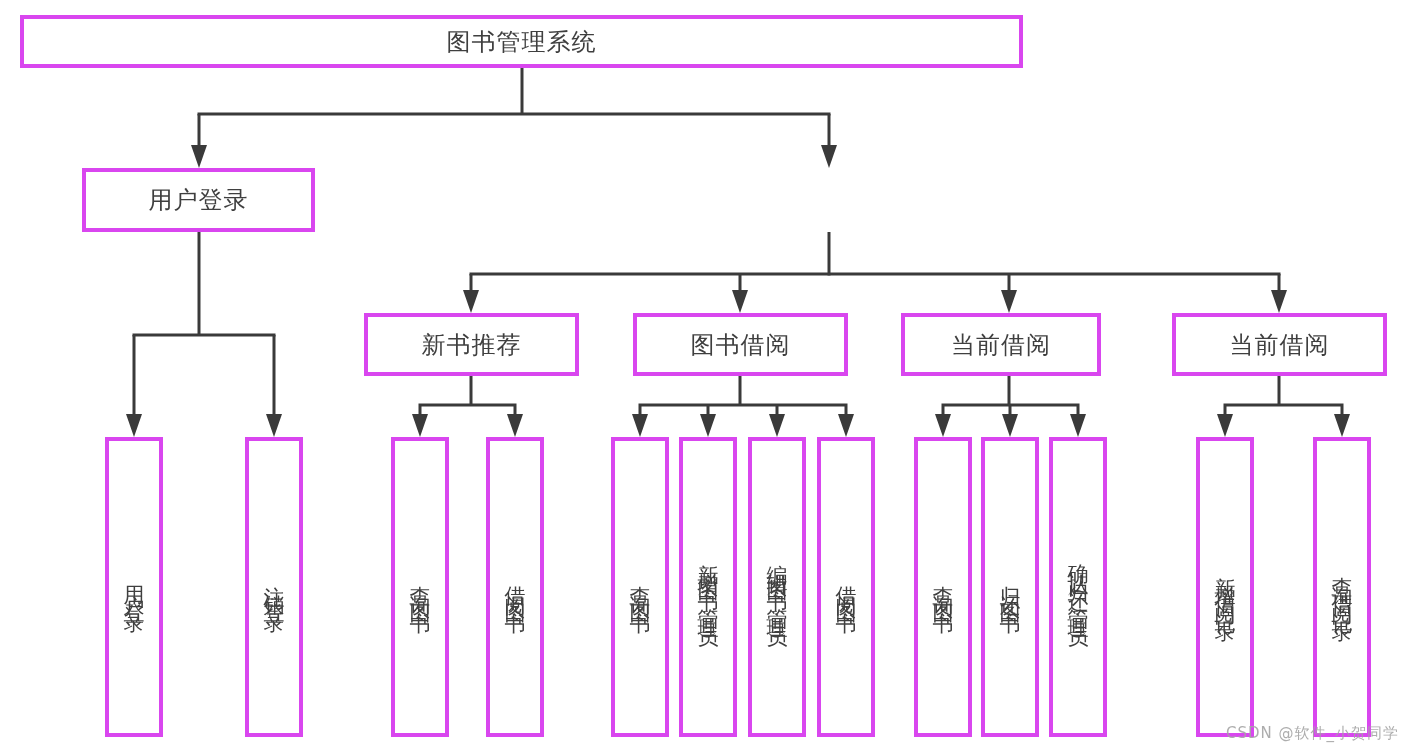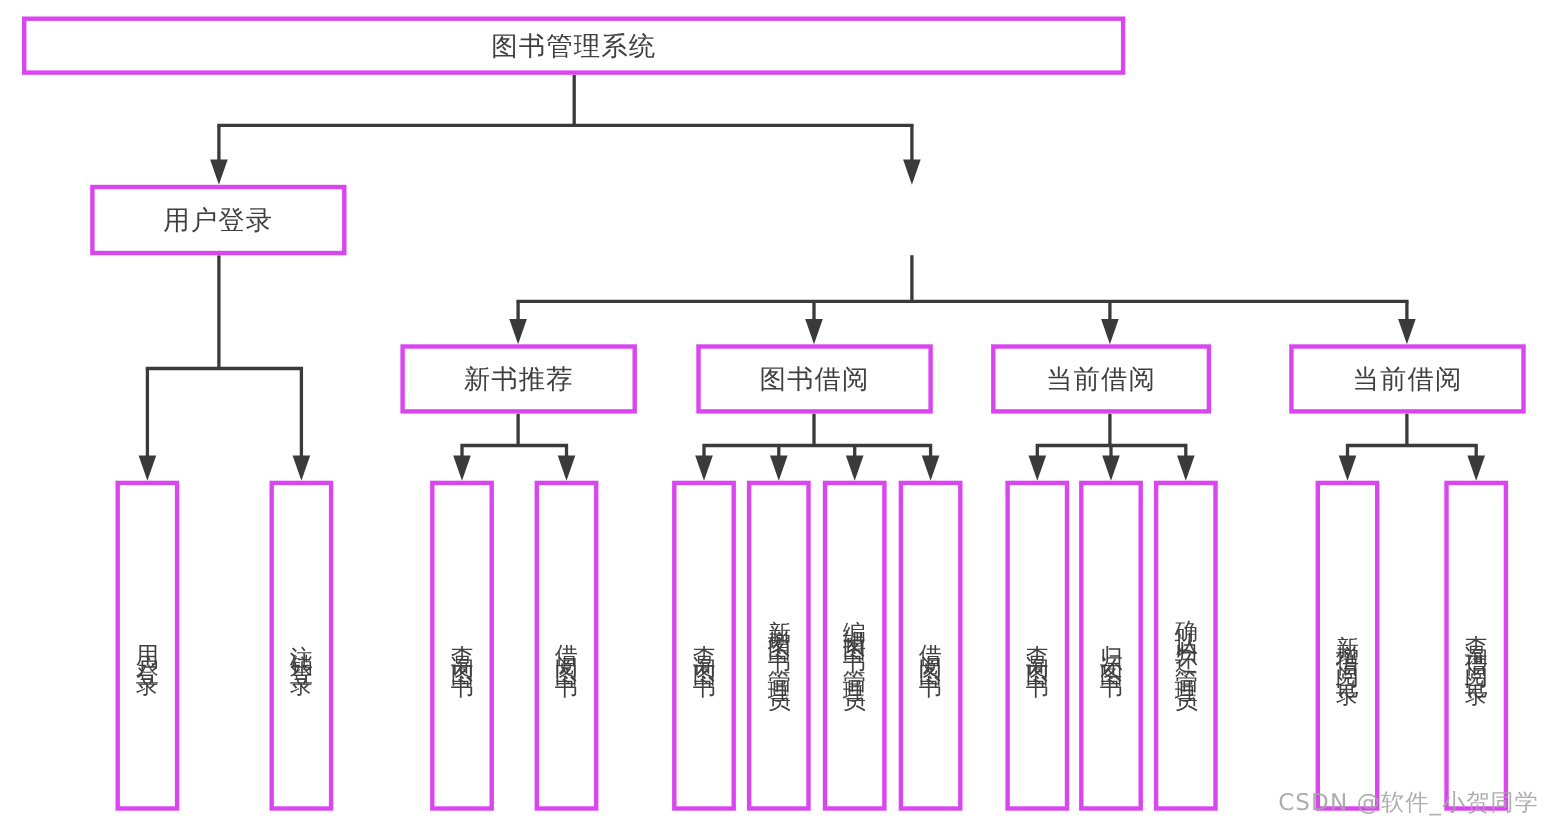--- a/index.html
+++ b/index.html
@@ -37,21 +37,21 @@
     font-size: 21px;
     writing-mode: vertical-rl;
     text-orientation: mixed;
     letter-spacing: 9px;
     line-height: 58px;
     overflow: hidden;
   }
   .watermark {
     position: absolute;
     right: 6px; bottom: 4px;
-    font-size: 21px;
+    font-size: 15px;
     color: #a5a5a5;
     opacity: 0.9;
     z-index: 5;
     white-space: nowrap;
     letter-spacing: 1px;
   }
 </style>
 </head>
 <body>
 

